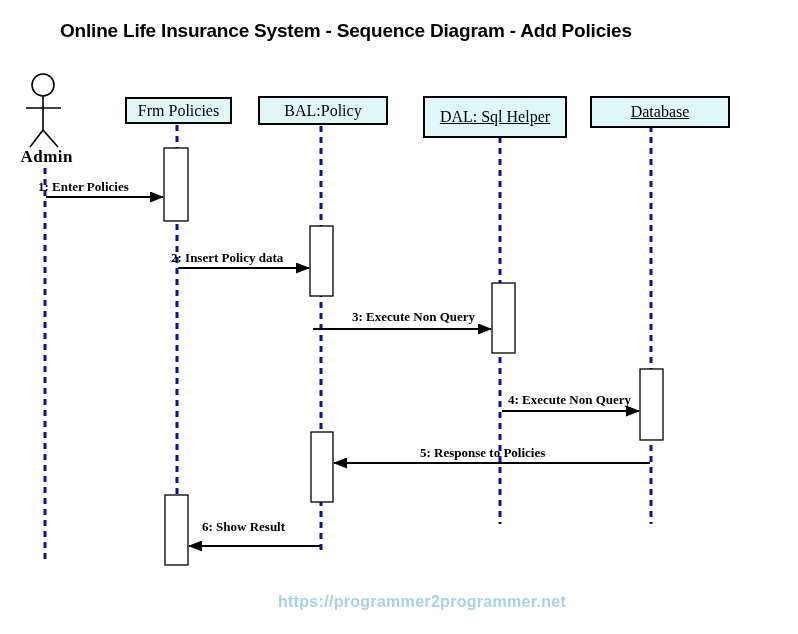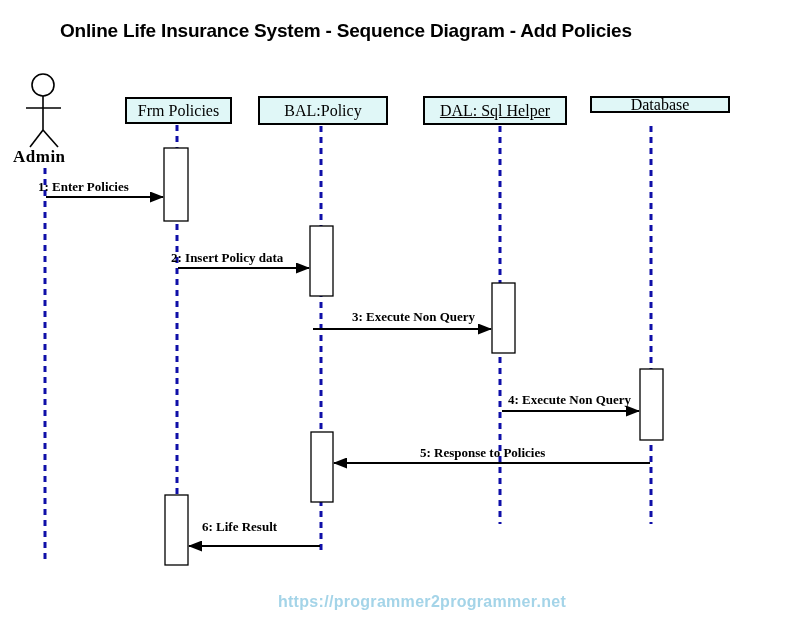--- a/index.html
+++ b/index.html
@@ -14,21 +14,21 @@
   }
   svg.layer { position:absolute; left:0; top:0; }
   .head {
     position:absolute; background:#E0F7F7; border:2px solid #000000;
     display:flex; align-items:center; justify-content:center;
     font-size:16px; box-sizing:border-box;
   }
   .head span { white-space:nowrap; }
   .u { text-decoration:underline; }
   .actor-label {
-    position:absolute; left:13px; top:147px; width:60px; text-align:left;
+    position:absolute; left:13px; top:147px; width:60px; text-align:right;
     font-weight:bold; font-size:17px; letter-spacing:0.5px;
   }
   .msg-label {
     position:absolute; font-weight:bold; font-size:13px; white-space:nowrap;
   }
   .footer {
     position:absolute; left:46px; right:0; top:593px; text-align:center;
     font-family:"Liberation Sans", sans-serif; font-weight:bold;
     font-size:16px; letter-spacing:0.3px; color:#A4D4E8;
   }
@@ -81,31 +81,31 @@
       <line x1="320" y1="546" x2="189" y2="546" marker-end="url(#arrowhead)"></line>
     </g>
   </svg>
 
   <div class="head" style="left:125px; top:97px; width:107px; height:27px;">
     <span>Frm Policies</span>
   </div>
   <div class="head" style="left:258px; top:96px; width:130px; height:29px;">
     <span>BAL:Policy</span>
   </div>
-  <div class="head" style="left:423px; top:96px; width:144px; height:29px;">
+  <div class="head" style="left:423px; top:96px; width:144px; height:42px;">
     <span class="u">DAL: Sql Helper</span>
   </div>
-  <div class="head" style="left:590px; top:96px; width:140px; height:17px;">
+  <div class="head" style="left:590px; top:96px; width:140px; height:32px;">
     <span class="u">Database</span>
   </div>
 
   <div class="actor-label">Admin</div>
 
   <div class="msg-label" style="left:38px;  top:179px;text-align:center;">1: Enter Policies</div>
   <div class="msg-label" style="left:171px; top:250px;">2: Insert Policy data</div>
   <div class="msg-label" style="left:352px; top:309px;text-align:right;">3: Execute Non Query</div>
   <div class="msg-label" style="left:508px; top:392px;">4: Execute Non Query</div>
   <div class="msg-label" style="left:420px; top:445px;">5: Response to Policies</div>
-  <div class="msg-label" style="left:202px; top:519px;">6: Life Result</div>
+  <div class="msg-label" style="left:202px; top:519px;">6: Show Result</div>
 
   <div class="footer">https://programmer2programmer.net</div>
 
 </div>
 
 </body></html>

